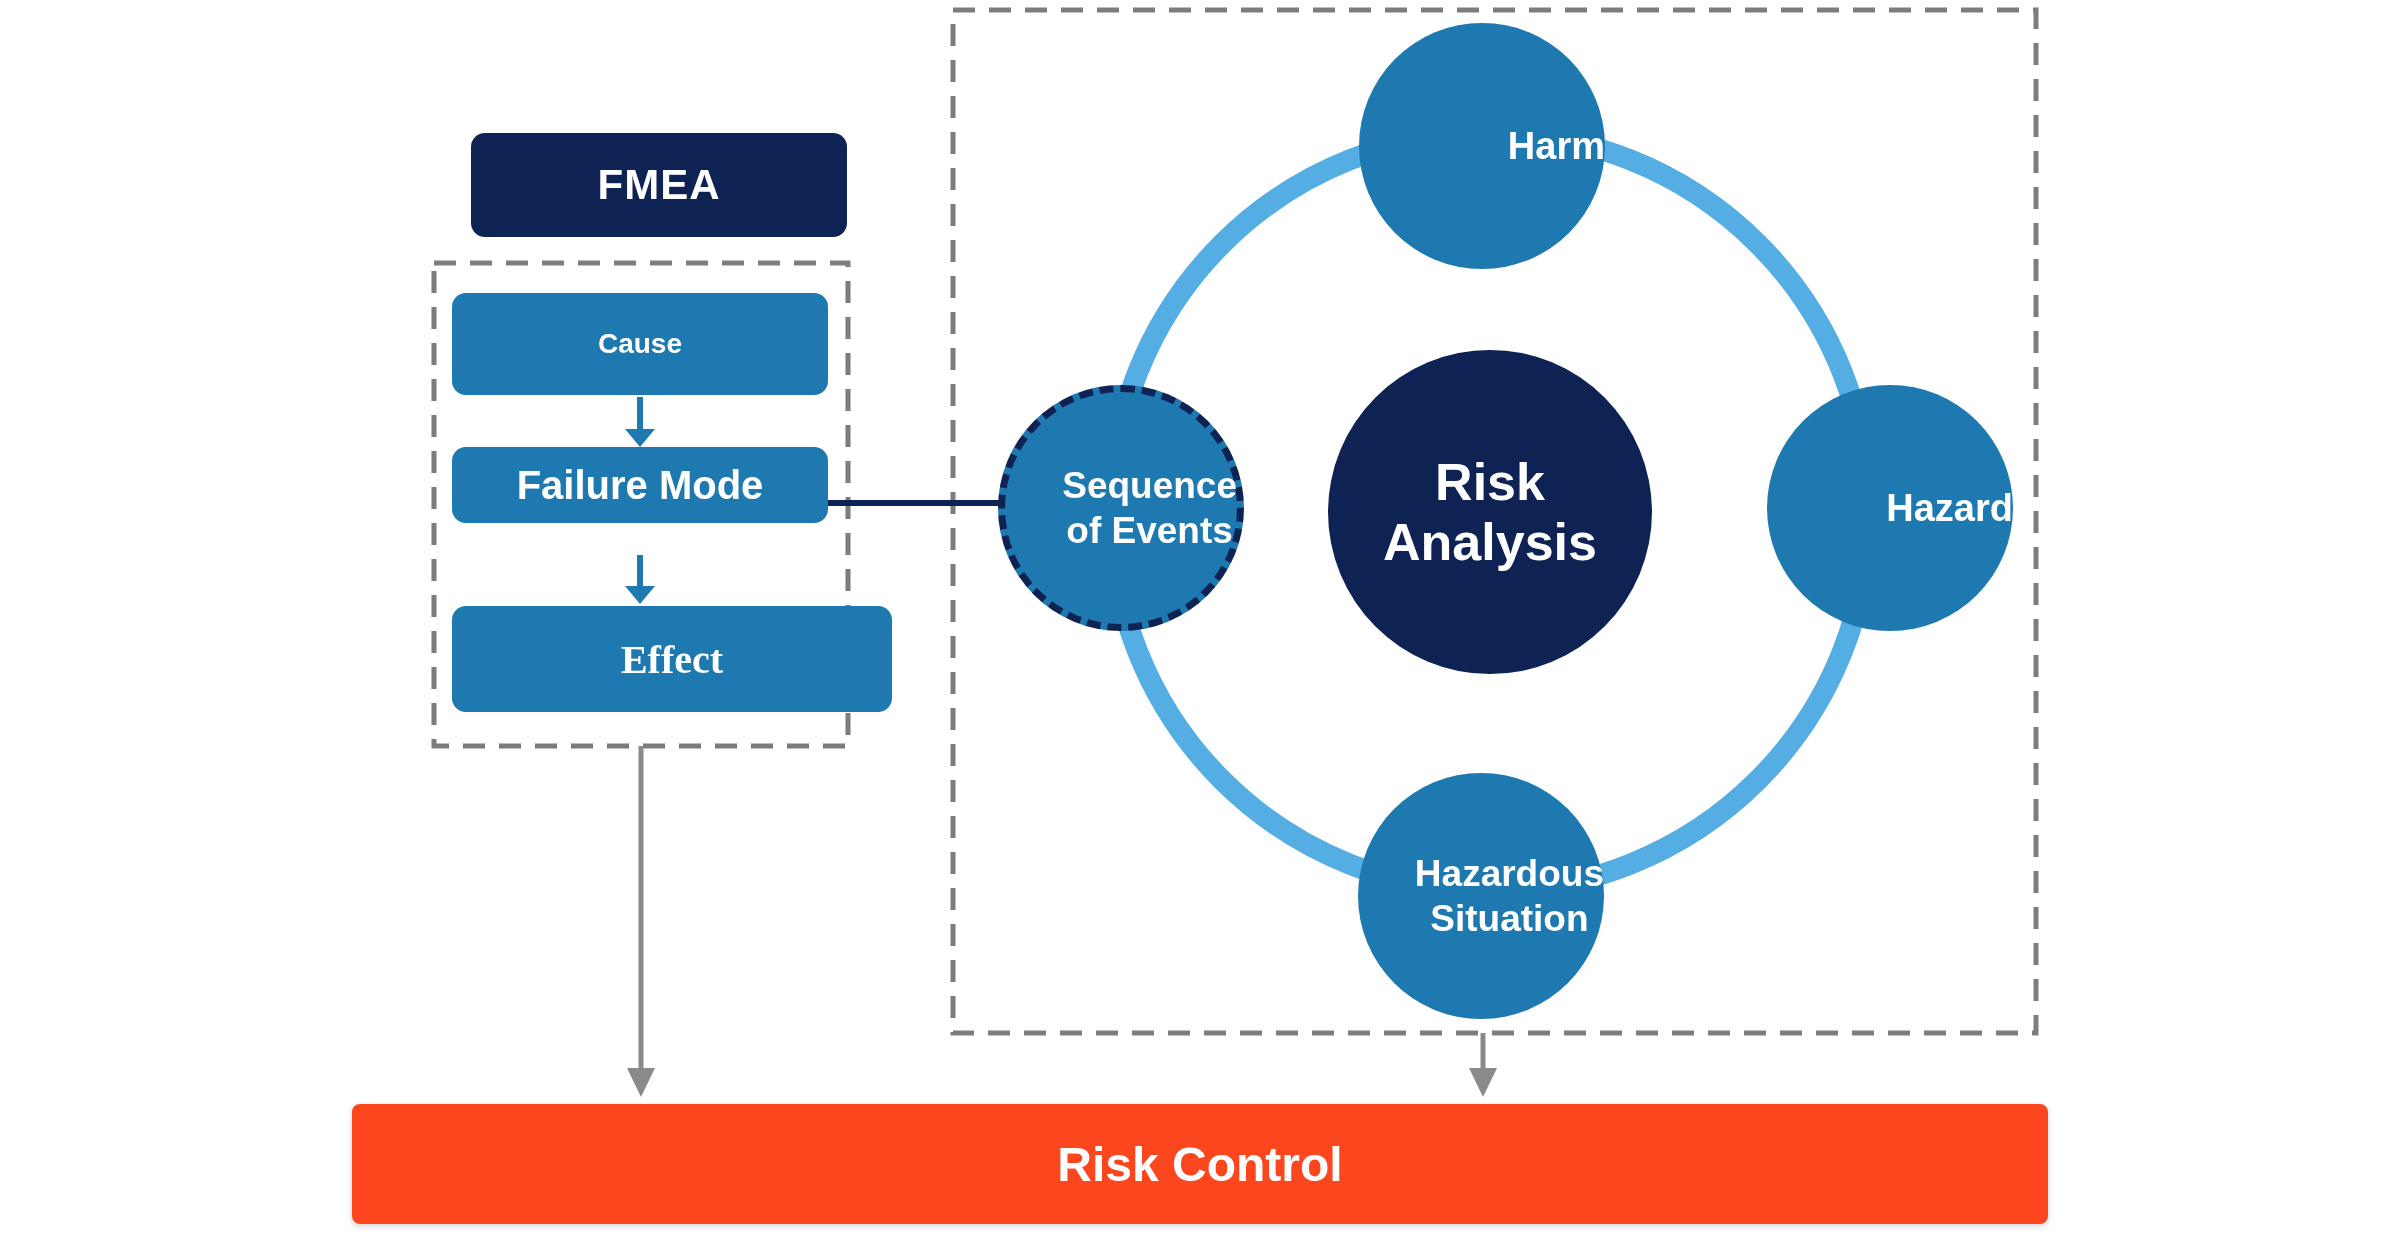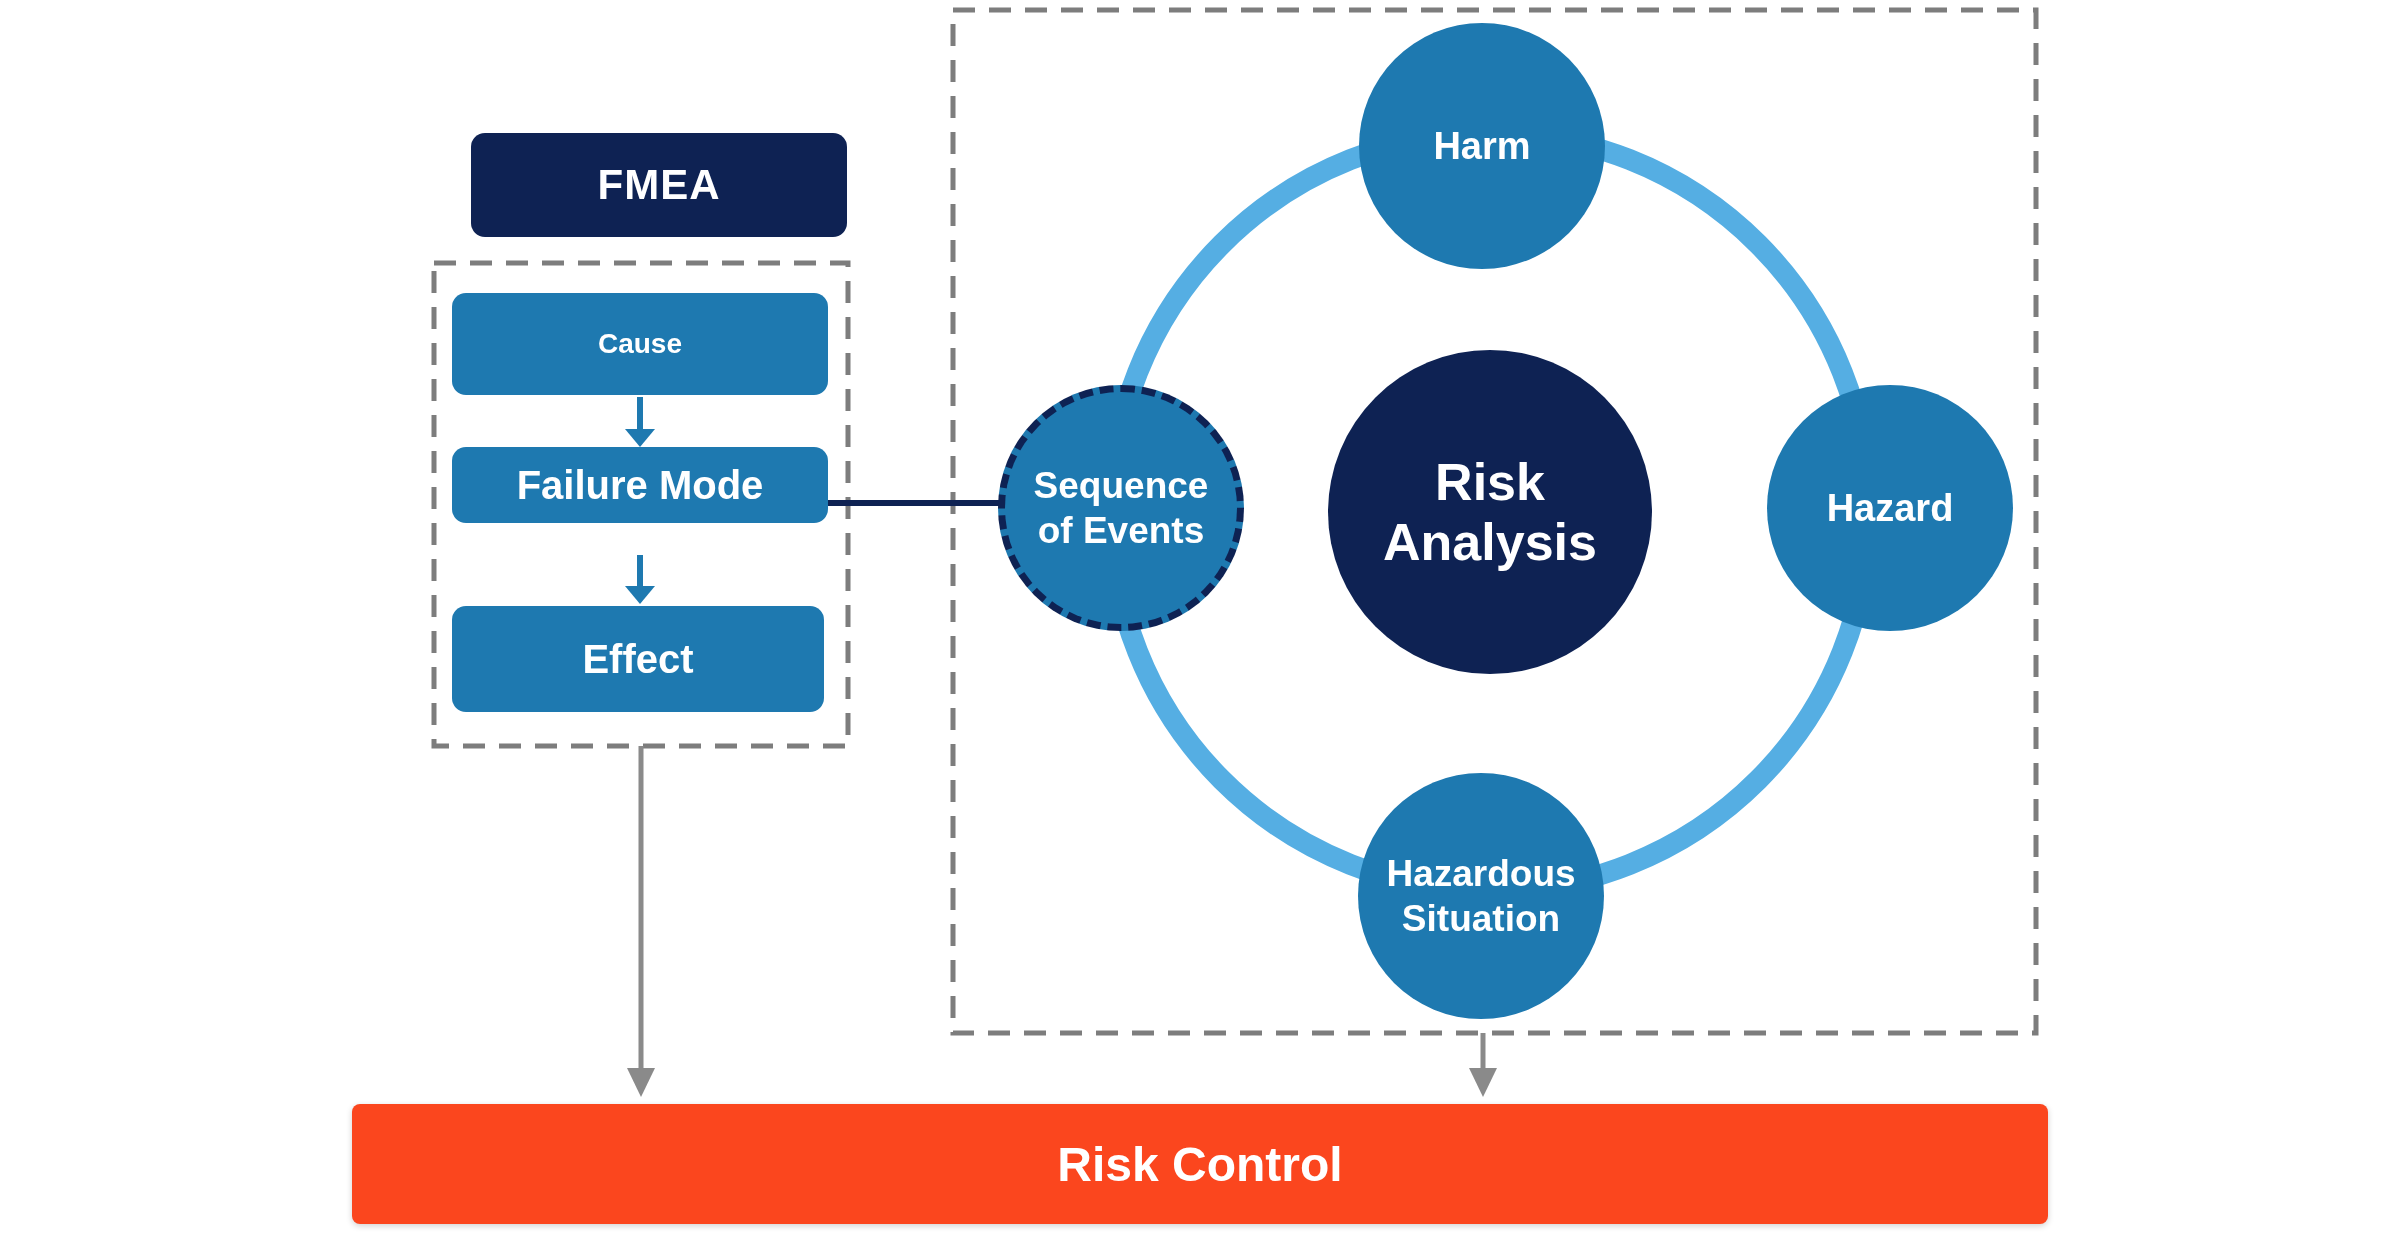--- a/index.html
+++ b/index.html
@@ -15,22 +15,22 @@
     position:absolute;
     display:flex;align-items:center;justify-content:center;
     color:#ffffff;font-weight:700;text-align:center;
   }
   .box{border-radius:14px;}
   .navy{background:#0e2253;}
   .blue{background:#1e79b0;}
   .fmea-title{left:452px;top:133px;width:376px;height:104px;font-size:42px;letter-spacing:1px;margin-left:19px;}
   .step-cause{left:452px;top:293px;width:376px;height:102px;font-size:28px;}
   .step-failure{left:452px;top:447px;width:376px;height:76px;font-size:40px;}
-  .step-effect{left:452px;top:606px;width:372px;height:106px;font-size:40px;}
-  .circle{border-radius:50%;}
+  .step-effect{left:452px;top:606px;width:440px;height:106px;font-size:40px;font-family:Liberation Serif, serif;}
+  .circle{border-radius:50%;justify-content:flex-end;}
   .center-circle{left:1328px;top:350px;width:324px;height:324px;font-size:52px;}
   .sat{width:246px;height:246px;font-size:38px;line-height:1.22;}
   .sat-harm{left:1359px;top:23px;}
   .sat-hazard{left:1767px;top:385px;}
   .sat-hazardous{left:1358px;top:773px;font-size:37px;}
   .sat-sequence{
     left:998px;top:385px;width:232px;height:232px;
     border:7px dashed #0e2253;font-size:37px;
   }
   .multiline{white-space:pre-line;}

